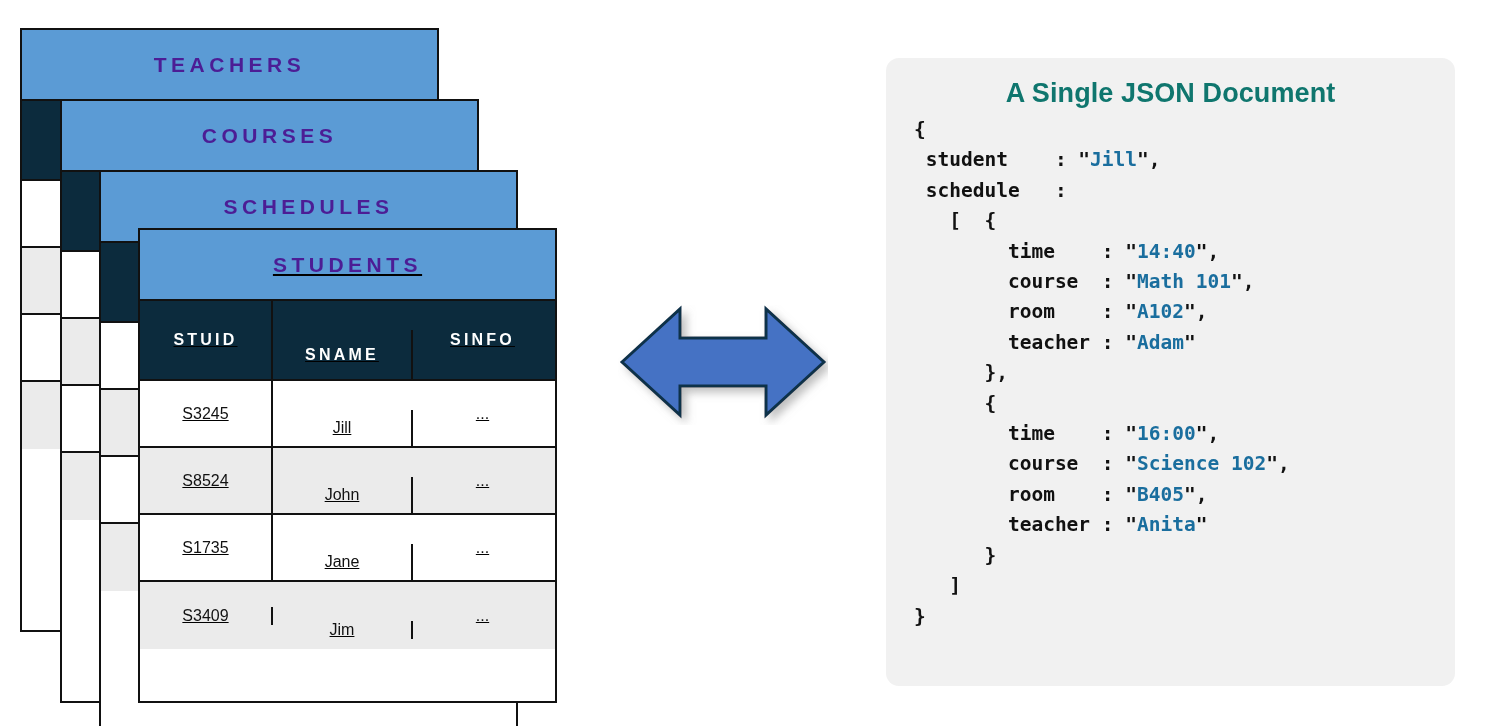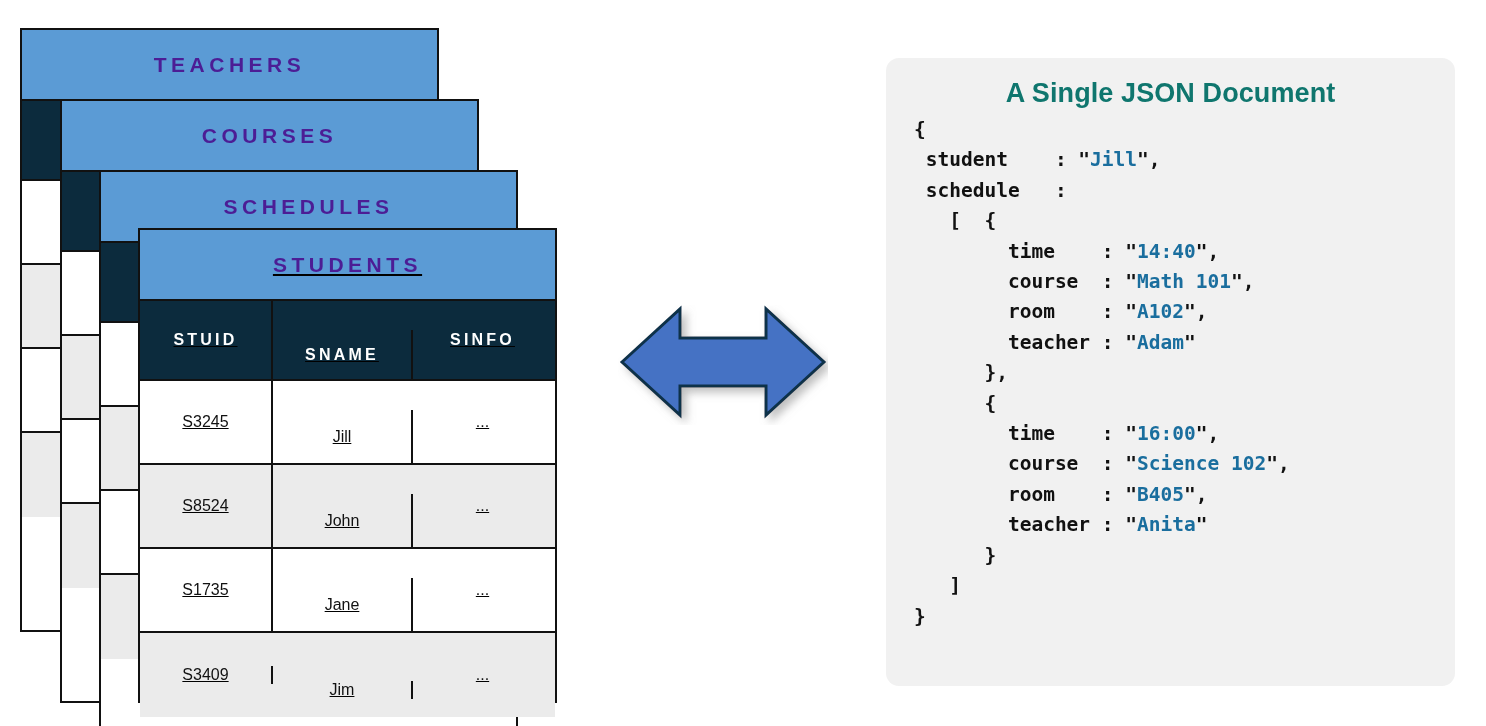--- a/index.html
+++ b/index.html
@@ -63,21 +63,21 @@
     font-weight: bold;
     letter-spacing: 3.2px;
     border-right: 2px solid #111111;
   }
   .card-headrow .cell:last-child { border-right: none; }
 
   
   .card-row {
     box-sizing: border-box;
     display: flex;
-    height: 84px;
+    height: 67px;
     border-bottom: 2px solid #111111;
   }
   .card-row:last-child { border-bottom: none; align-items: center; }
   .card-row.odd  { background: #ffffff; }
   .card-row.even { background: #EBEBEB; }
   .card-row .cell {
     box-sizing: border-box;
     display: flex;
     align-items: center;
     justify-content: center;

